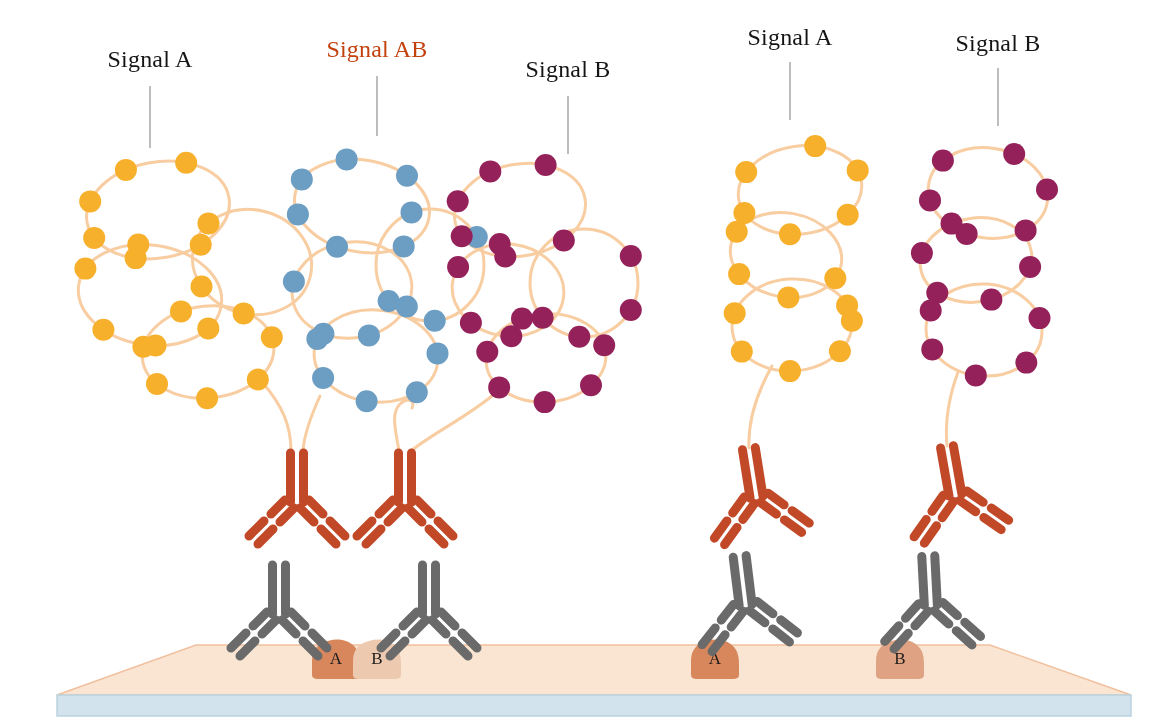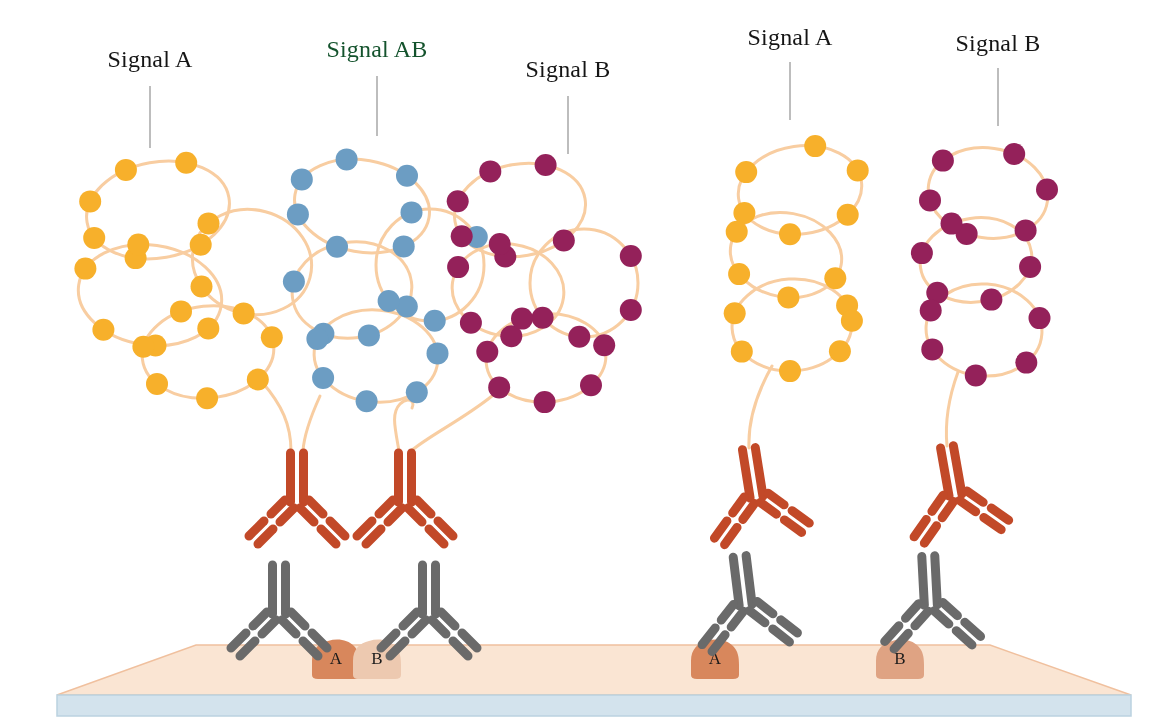--- a/index.html
+++ b/index.html
@@ -189,17 +189,17 @@
         <circle cx="1026.3" cy="362.6" r="11" fill="#94215A"></circle>
         <circle cx="1039.5" cy="318.1" r="11" fill="#94215A"></circle>
       </g>
       <line x1="150" y1="86" x2="150" y2="148" stroke="#9A9A9A" stroke-width="1.3"></line>
       <line x1="377" y1="76" x2="377" y2="136" stroke="#9A9A9A" stroke-width="1.3"></line>
       <line x1="568" y1="96" x2="568" y2="154" stroke="#9A9A9A" stroke-width="1.3"></line>
       <line x1="790" y1="62" x2="790" y2="120" stroke="#9A9A9A" stroke-width="1.3"></line>
       <line x1="998" y1="68" x2="998" y2="126" stroke="#9A9A9A" stroke-width="1.3"></line>
     </svg>
   <div class="sig-label" style="left: 150px; top: 46px; color: rgb(21, 21, 21);">Signal A</div>
-  <div class="sig-label" style="left: 377px; top: 36px; color: #14532d;">Signal AB</div>
+  <div class="sig-label" style="left: 377px; top: 36px; color: #c2410c;">Signal AB</div>
   <div class="sig-label" style="left: 568px; top: 56px; color: rgb(21, 21, 21);">Signal B</div>
   <div class="sig-label" style="left: 790px; top: 24px; color: rgb(21, 21, 21);">Signal A</div>
   <div class="sig-label" style="left: 998px; top: 30px; color: rgb(21, 21, 21);">Signal B</div>
 </div>
 
 </body></html>

